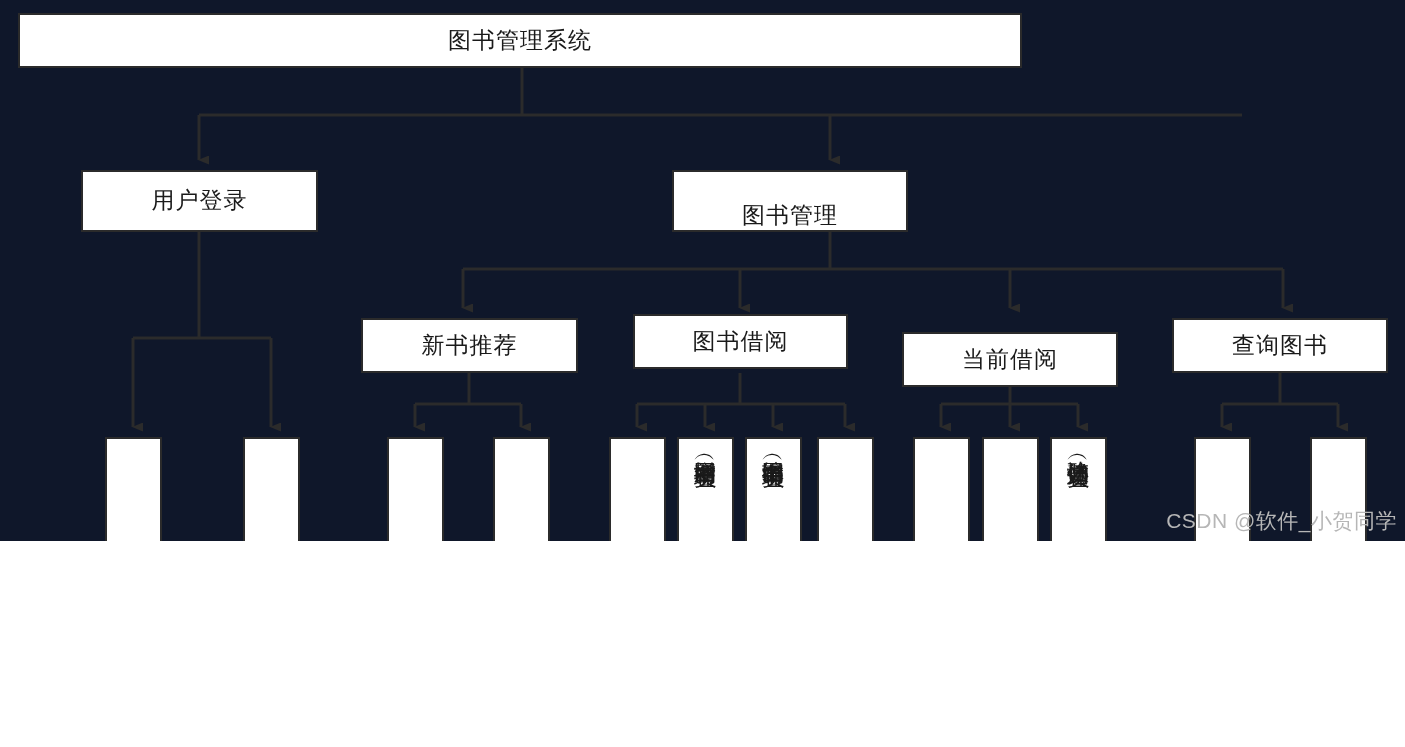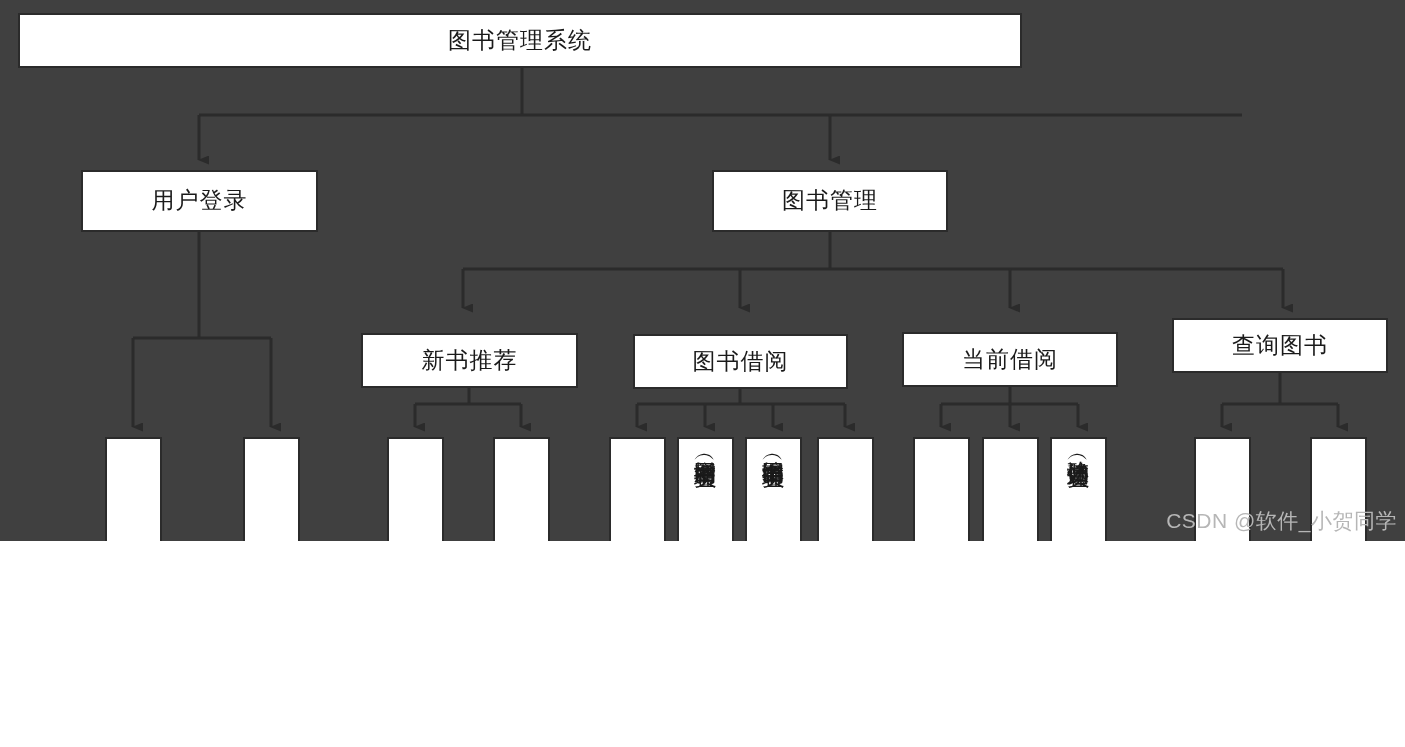--- a/index.html
+++ b/index.html
@@ -10,21 +10,21 @@
   }
   body {
     font-family: "Liberation Sans", "DejaVu Sans", sans-serif;
     color: #1a1a1a;
   }
   #diagram {
     position: relative;
     width: 1405px;
     height: 541px;
     overflow: hidden;
-    background: #404040;
+    background: #0f172a;
   }
   #wires {
     position: absolute;
     left: 0;
     top: 0;
     width: 1405px;
     height: 747px;
     pointer-events: none;
   }
   .node {
@@ -125,28 +125,28 @@
     </g>
   </svg>
 
   <div class="node h-node" style="left:18px; top:13px; width:1004px; height:55px;">
     <span>图书管理系统</span>
   </div>
 
   <div class="node h-node" style="left:81px; top:170px; width:237px; height:62px;">
     <span>用户登录</span>
   </div>
-  <div class="node h-node" style="left:712px; top:170px; width:236px; height:62px;">
+  <div class="node h-node" style="left:672px; top:170px; width:236px; height:62px;align-items:flex-end;">
     <span>图书管理</span>
   </div>
 
-  <div class="node h-node" style="left:361px; top:318px; width:217px; height:55px;margin-top:15px;">
+  <div class="node h-node" style="left:361px; top:318px; width:217px; height:55px;">
     <span>新书推荐</span>
   </div>
-  <div class="node h-node" style="left:633px; top:334px; width:215px; height:55px;">
+  <div class="node h-node" style="left:633px; top:314px; width:215px; height:55px;">
     <span>图书借阅</span>
   </div>
   <div class="node h-node" style="left:902px; top:332px; width:216px; height:55px;text-align:right;">
     <span>当前借阅</span>
   </div>
   <div class="node h-node" style="left:1172px; top:318px; width:216px; height:55px;">
     <span>查询图书</span>
   </div>
 
   <div class="node v-node center-text" style="left:105px; top:437px; width:57px; height:296px;">

